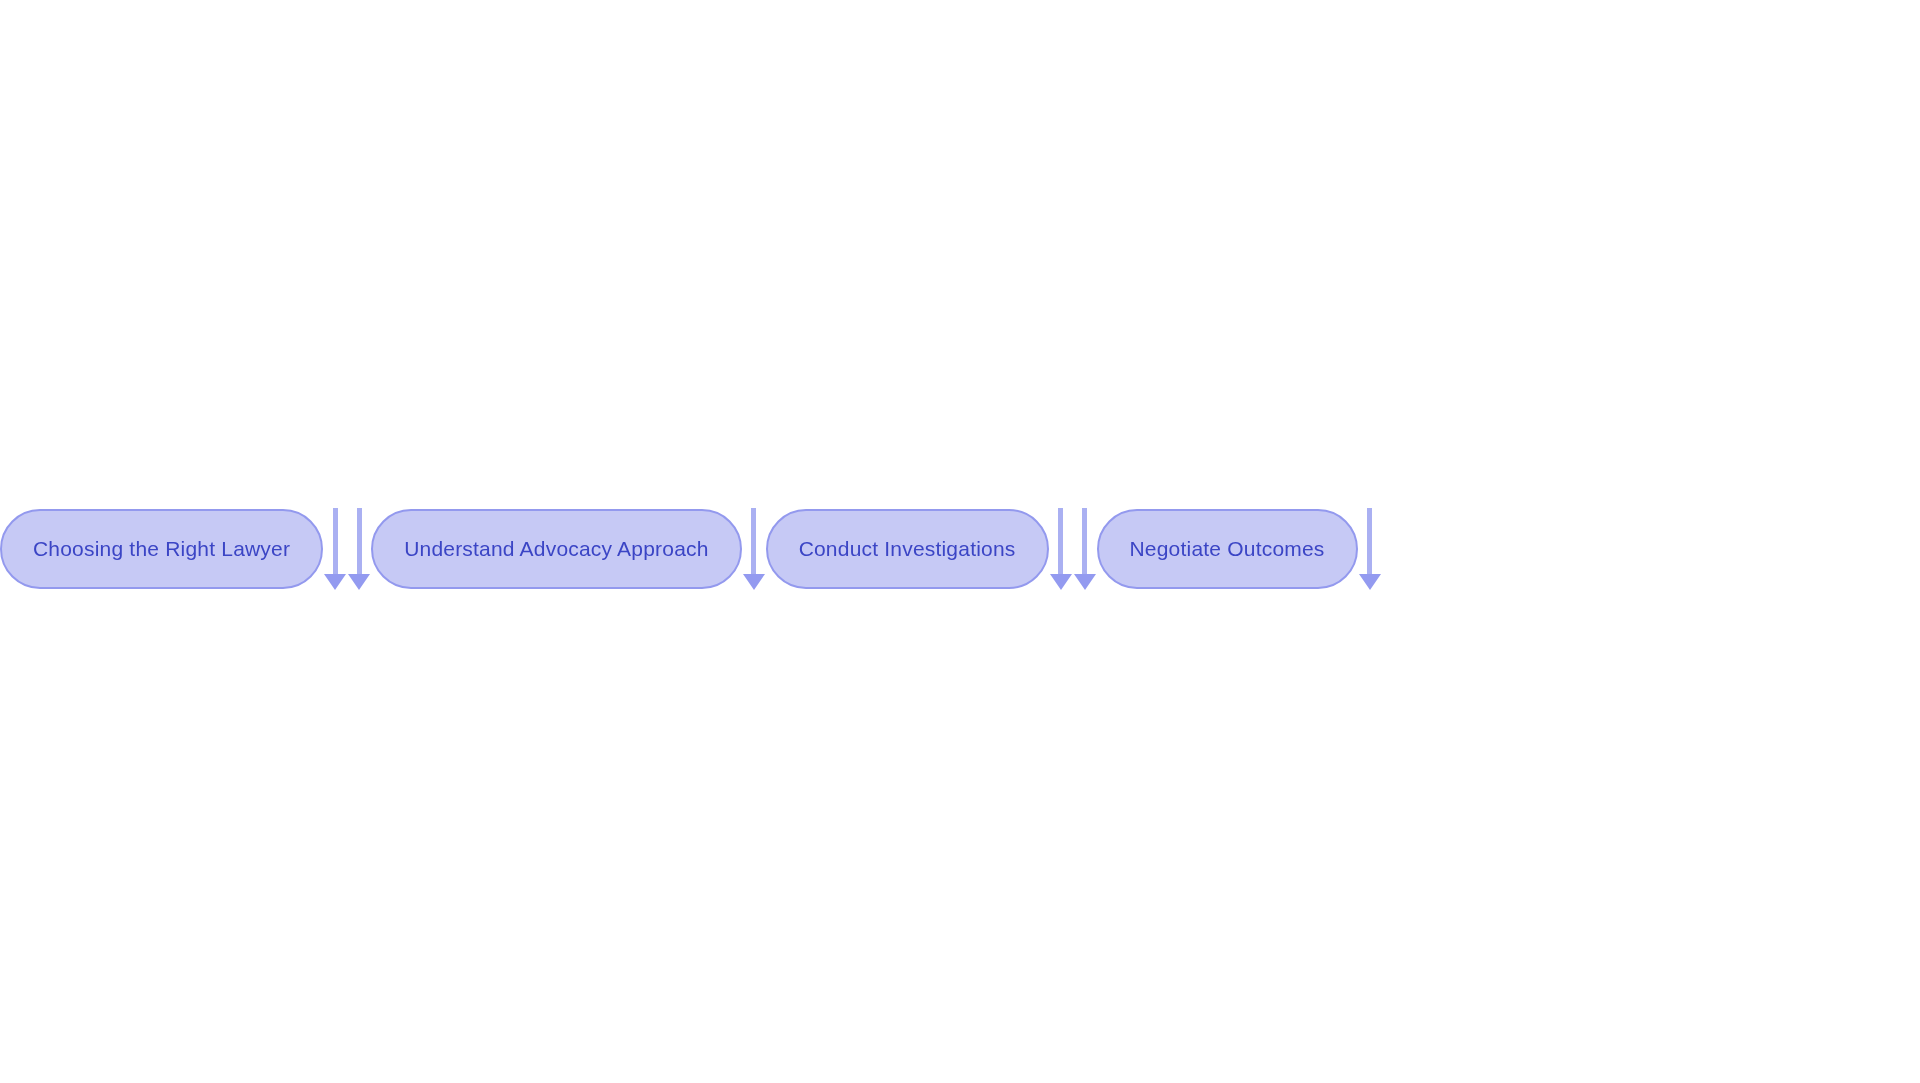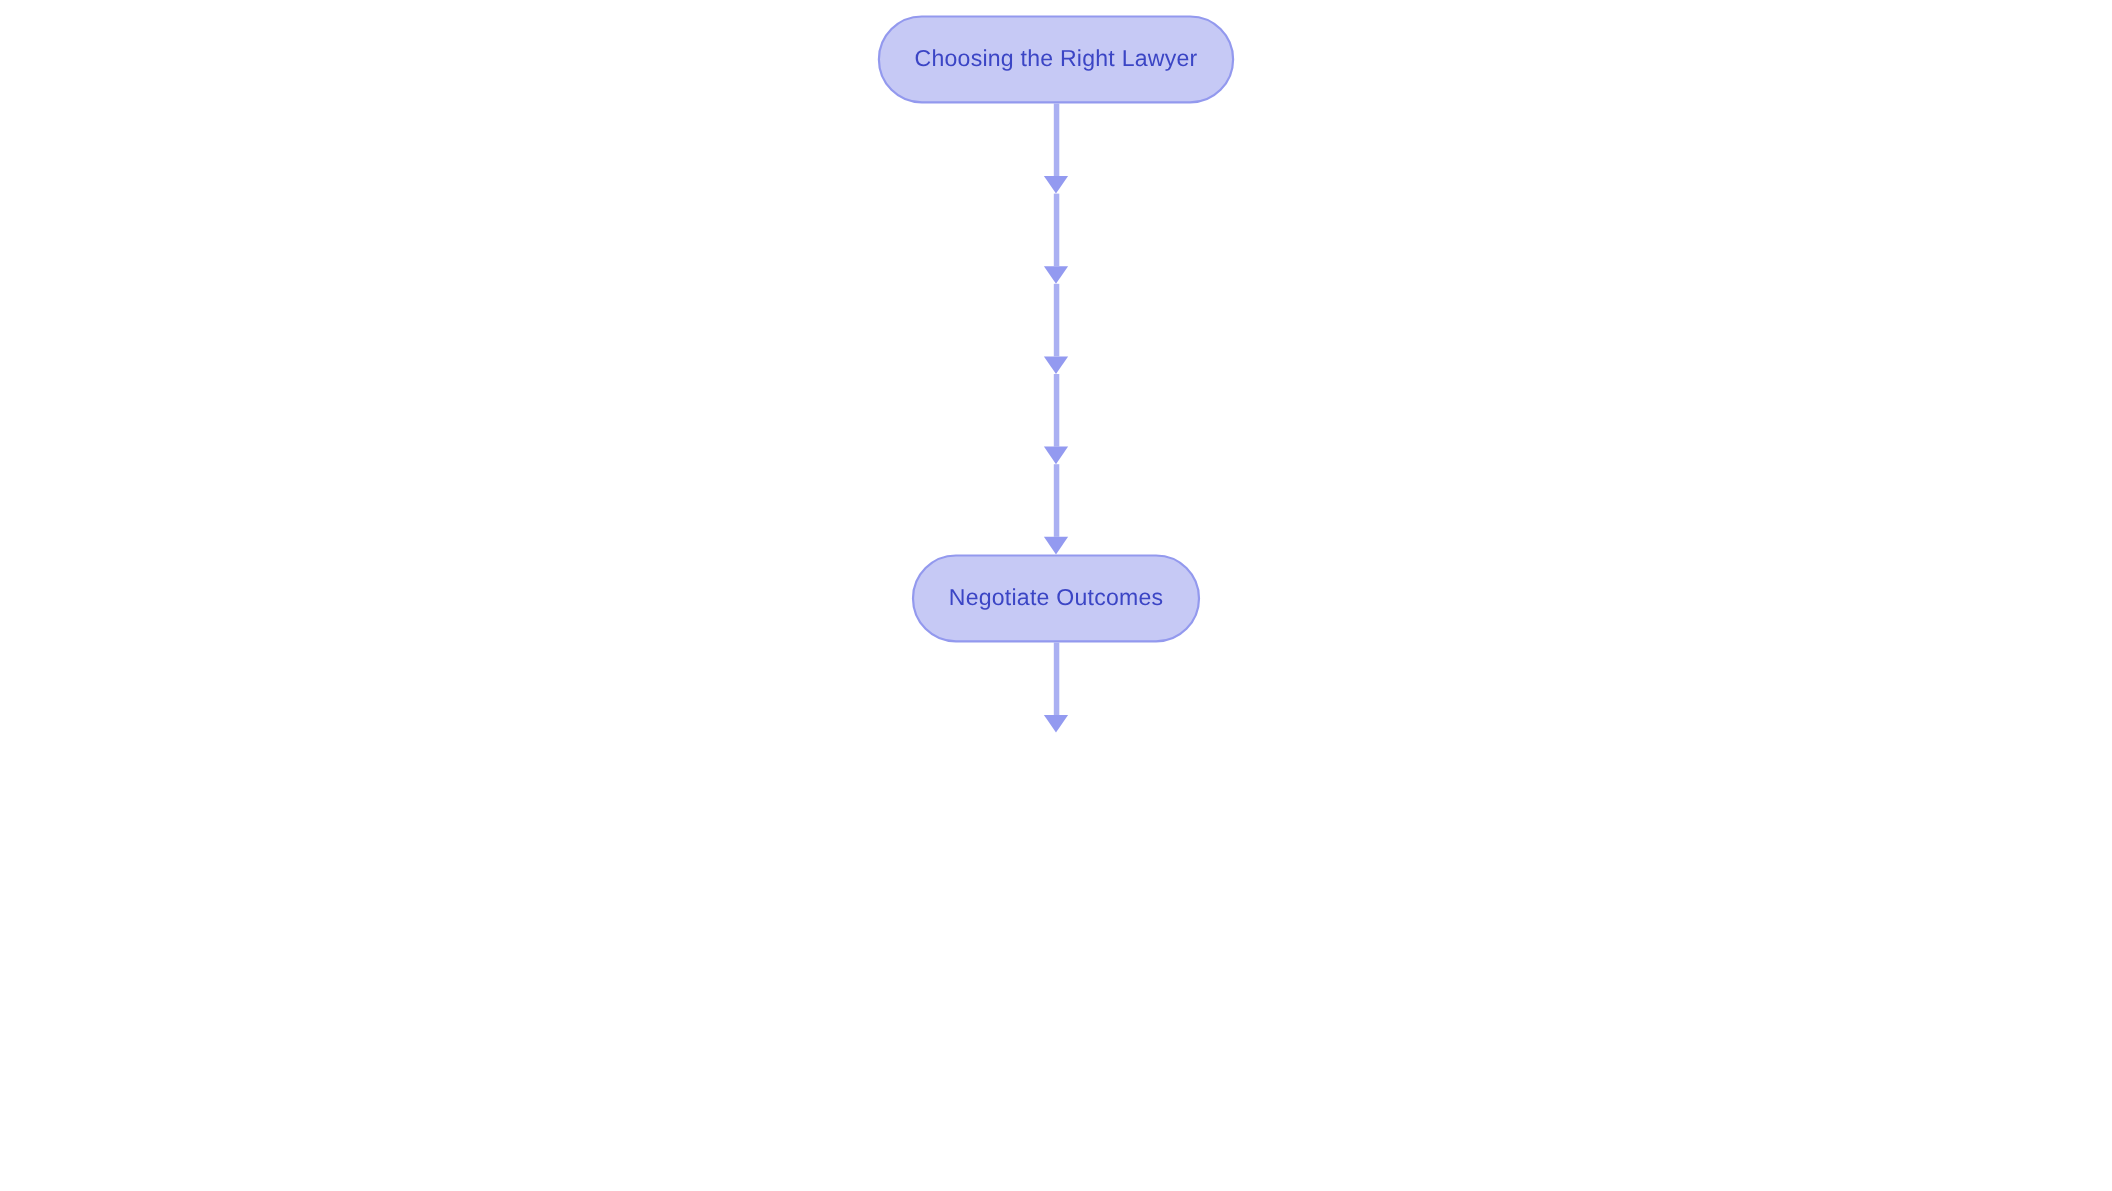--- a/index.html
+++ b/index.html
@@ -11,21 +11,20 @@
     width: 1920px;
     height: 1083px;
     position: relative;
     overflow: hidden;
     font-family: "Liberation Sans", "DejaVu Sans", sans-serif;
   }
   .flowchart {
     position: absolute;
     inset: 0;
     display: flex;
-    flex-direction: column;
     align-items: center;
     padding-top: 14px;
     box-sizing: border-box;
   }
   .flow-node {
     height: 80px;
     box-sizing: border-box;
     display: flex;
     align-items: center;
     justify-content: center;
@@ -72,26 +71,32 @@
     <div class="arrow-line"></div>
     <div class="arrow-head"></div>
   </div>
 
 
   <div class="flow-arrow">
     <div class="arrow-line"></div>
     <div class="arrow-head"></div>
   </div>
 
+  <div class="flow-node">
+    <span>Understand Advocacy Approach</span>
+  </div>
 
   <div class="flow-arrow">
     <div class="arrow-line"></div>
     <div class="arrow-head"></div>
   </div>
 
+  <div class="flow-node">
+    <span>Conduct Investigations</span>
+  </div>
 
   <div class="flow-arrow">
     <div class="arrow-line"></div>
     <div class="arrow-head"></div>
   </div>
 
 
   <div class="flow-arrow">
     <div class="arrow-line"></div>
     <div class="arrow-head"></div>

